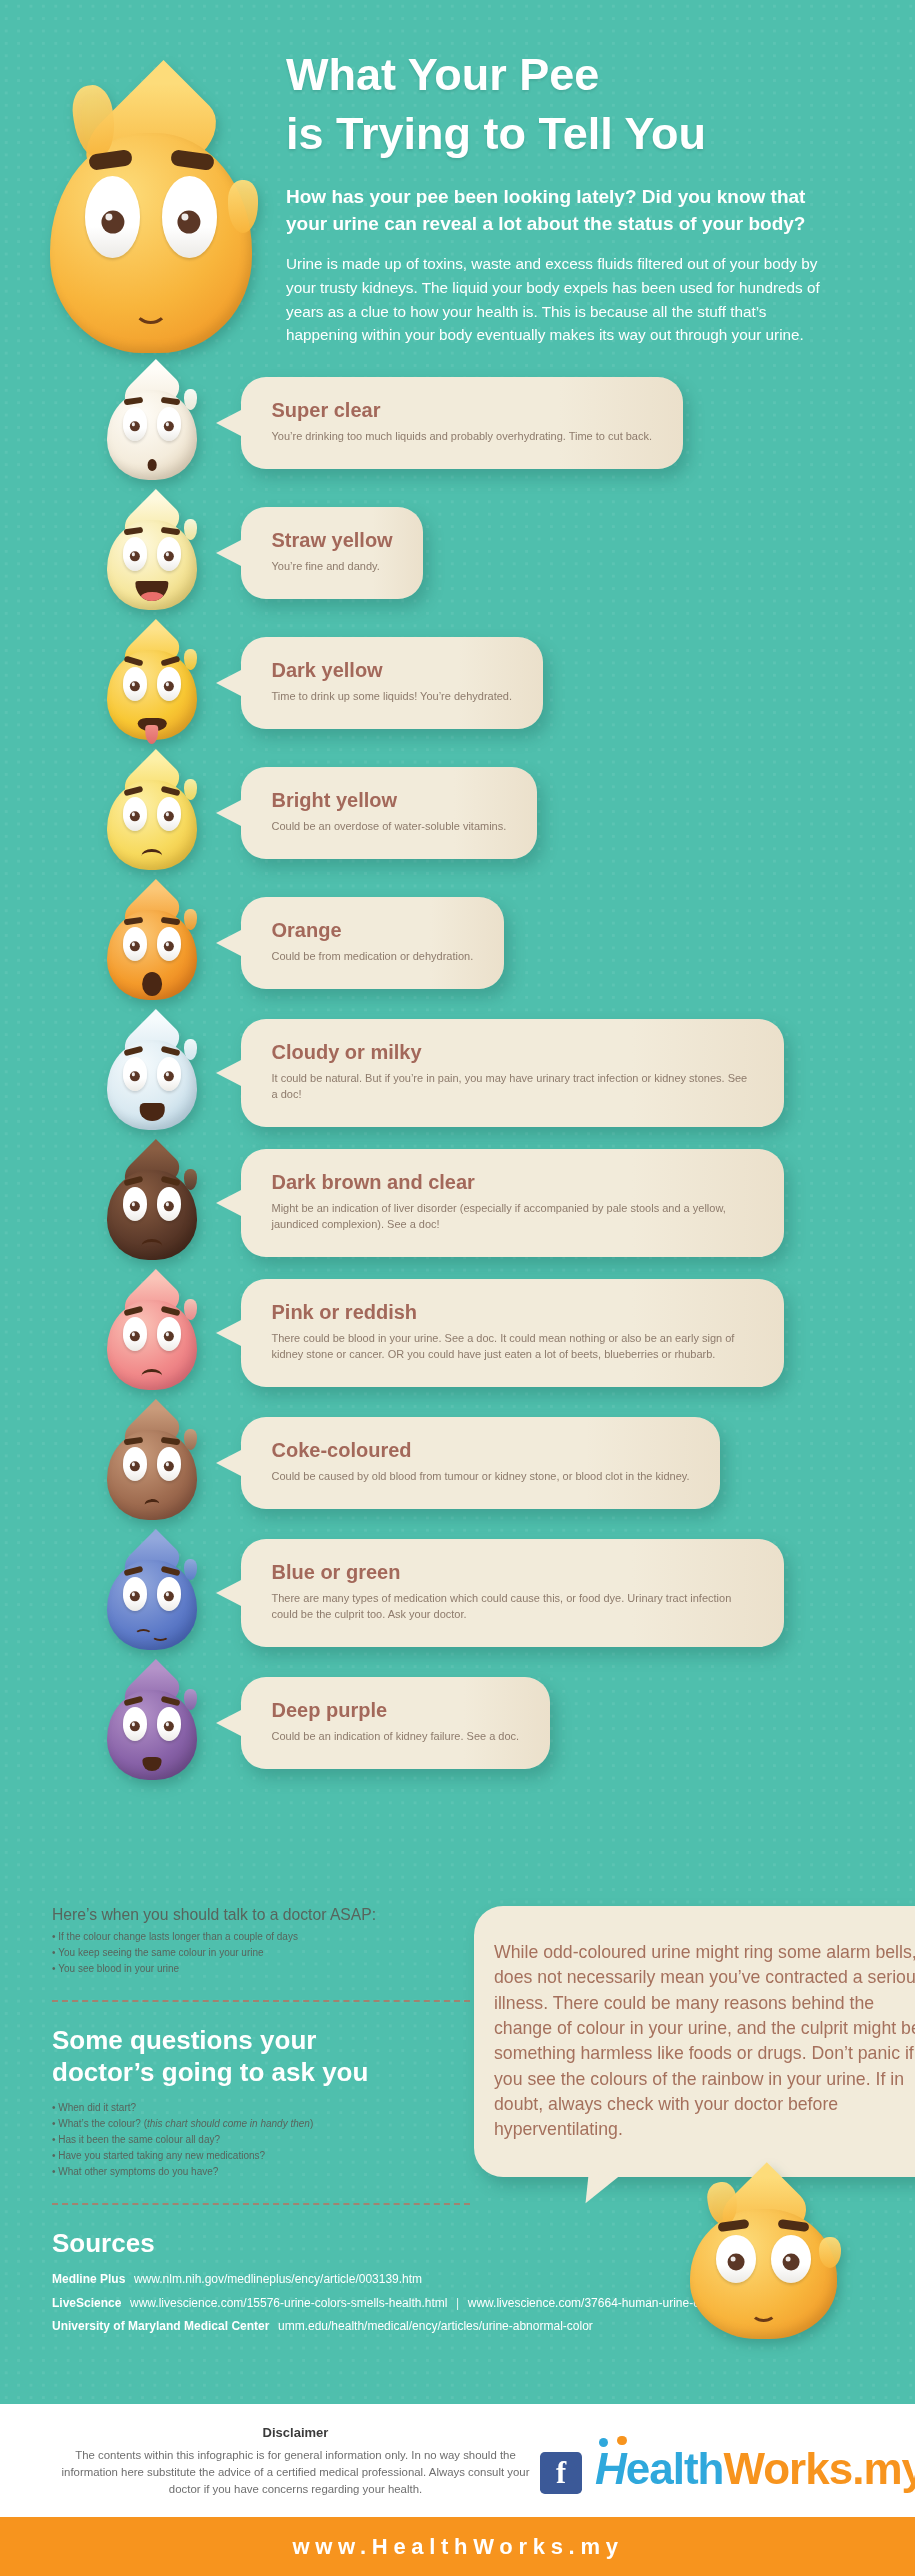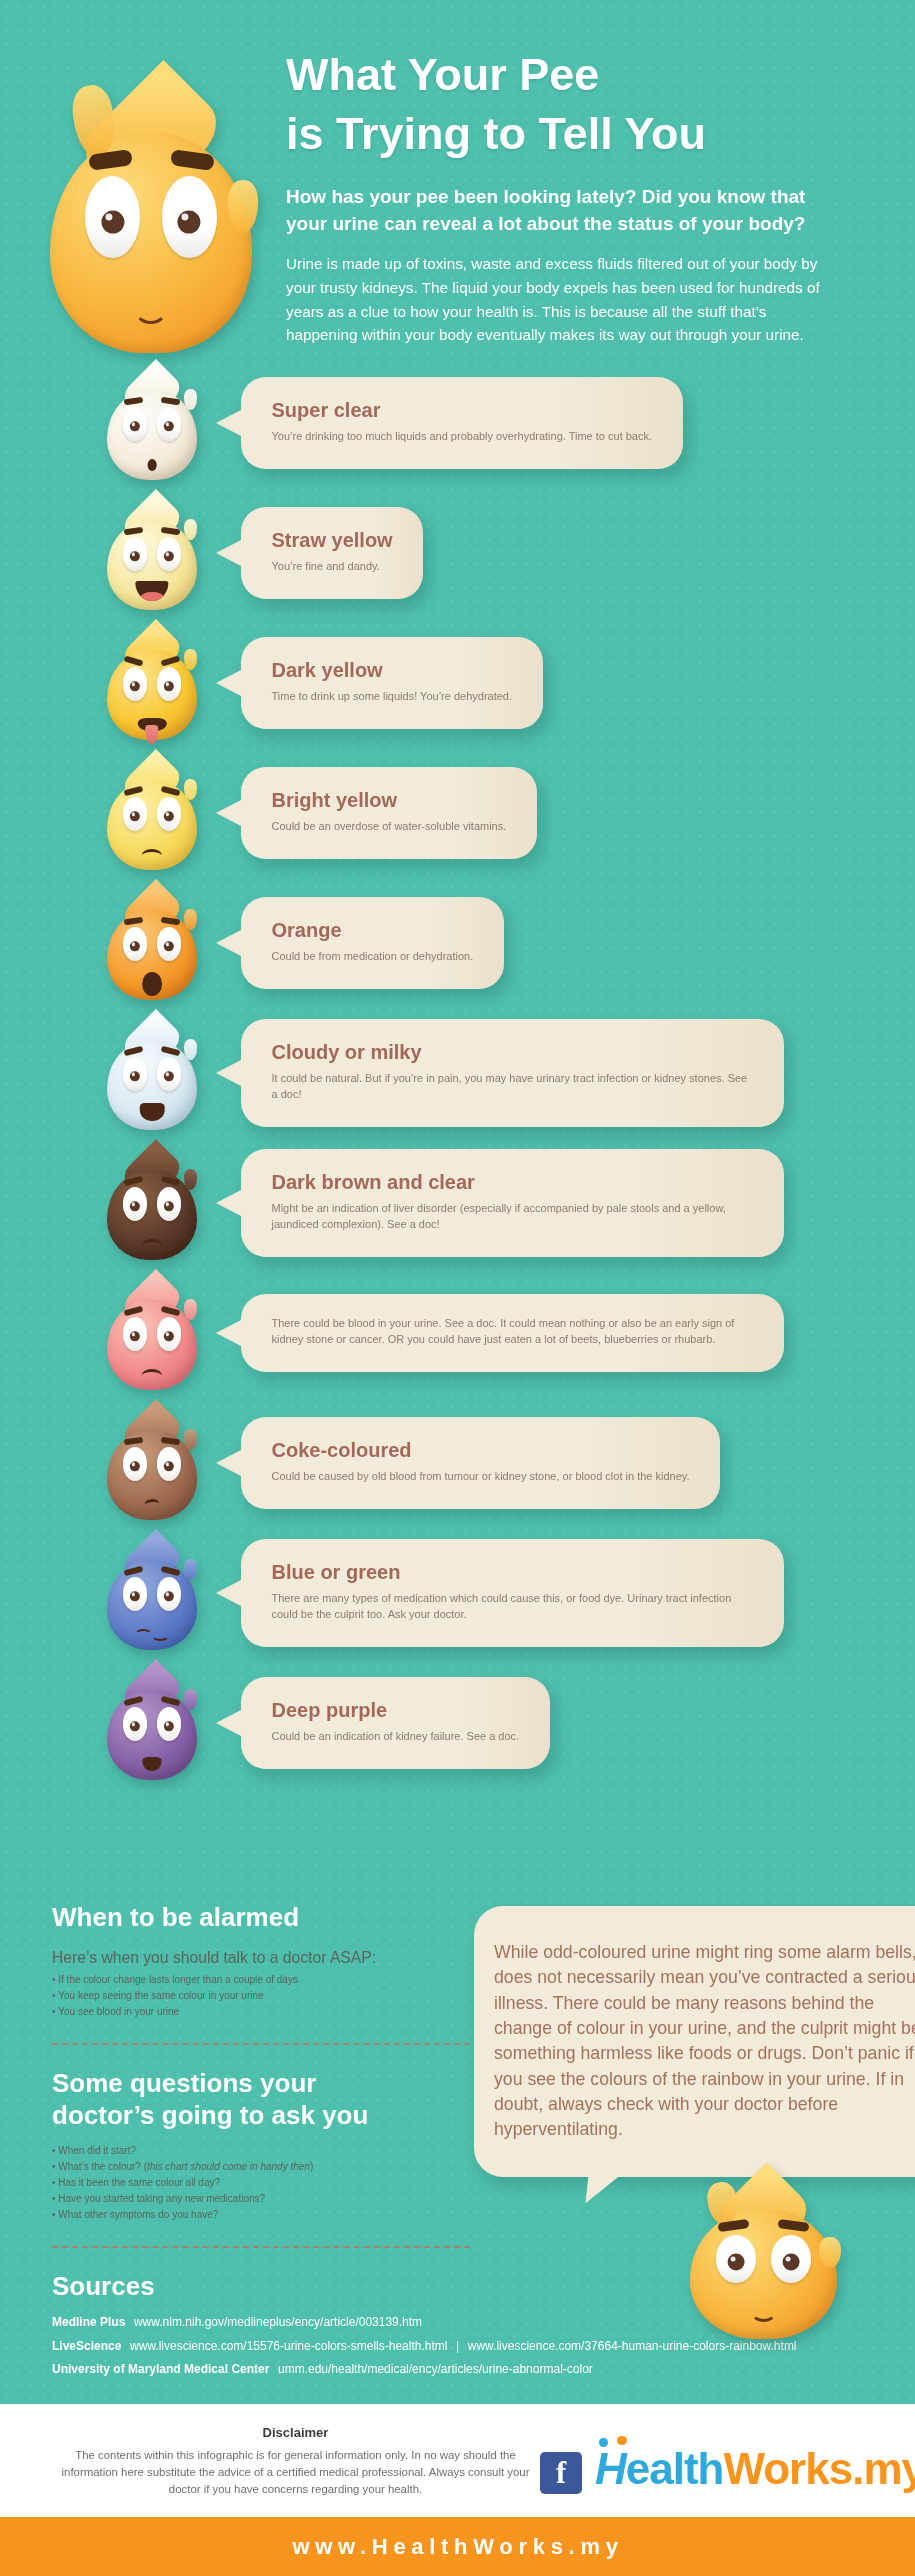--- a/index.html
+++ b/index.html
@@ -346,20 +346,21 @@
         <div class="eye eye-l">
               <div class="pupil"></div>
             </div>
         <div class="eye eye-r">
               <div class="pupil"></div>
             </div>
         <div class="mouth"></div>
       </div>
     </div>
     <div class="bubble">
+      <h3 class="bubble-title">Pink or reddish</h3>
       <p class="bubble-text">There could be blood in your urine. See a doc. It could mean nothing or also be an early sign of kidney stone or cancer. OR you could have just eaten a lot of beets, blueberries or rhubarb.</p>
     </div>
   </div>
 
   <div class="row exp-unsure" style="--c-light: #C99B7B; --c-base: #9F6C50; --c-dark: #774634;">
     <div class="drop">
       <div class="point"></div>
       <div class="body"></div>
       <div class="drip"></div>
       <div class="face">
@@ -421,21 +422,20 @@
       </div>
     </div>
     <div class="bubble">
       <h3 class="bubble-title">Deep purple</h3>
       <p class="bubble-text">Could be an indication of kidney failure. See a doc.</p>
     </div>
   </div>
 </div>
 
   <div class="alarmed-col">
-    <h2 class="col-heading">When to be alarmed</h2>
     <p class="col-intro">Here’s when you should talk to a doctor ASAP:</p>
     <ul class="bullet-list">
       <li>If the colour change lasts longer than a couple of days</li>
       <li>You keep seeing the same colour in your urine</li>
       <li>You see blood in your urine</li>
     </ul>
     <hr class="dashes">
     <h2 class="col-heading">
       <span>Some questions your</span>
       <span>doctor’s going to ask you</span>

